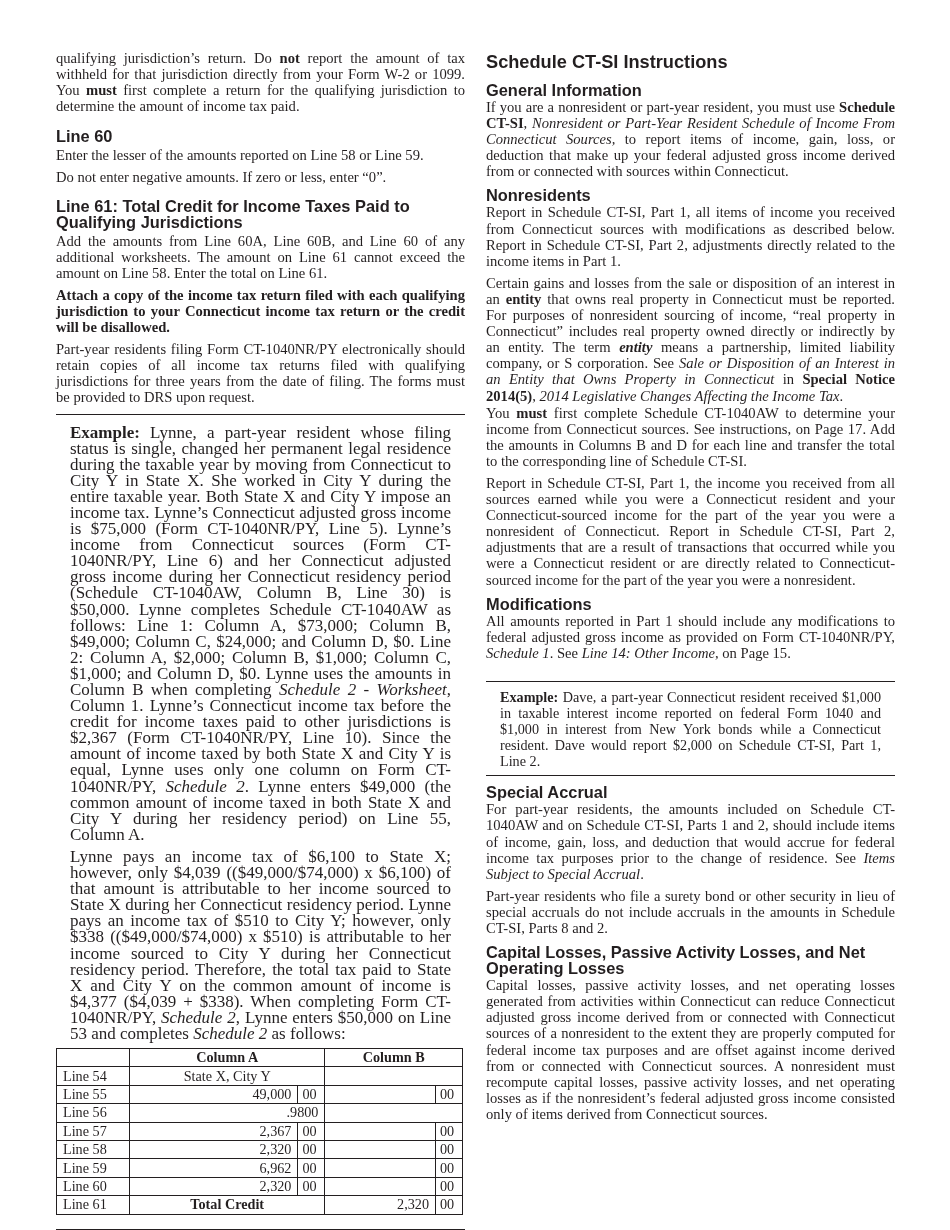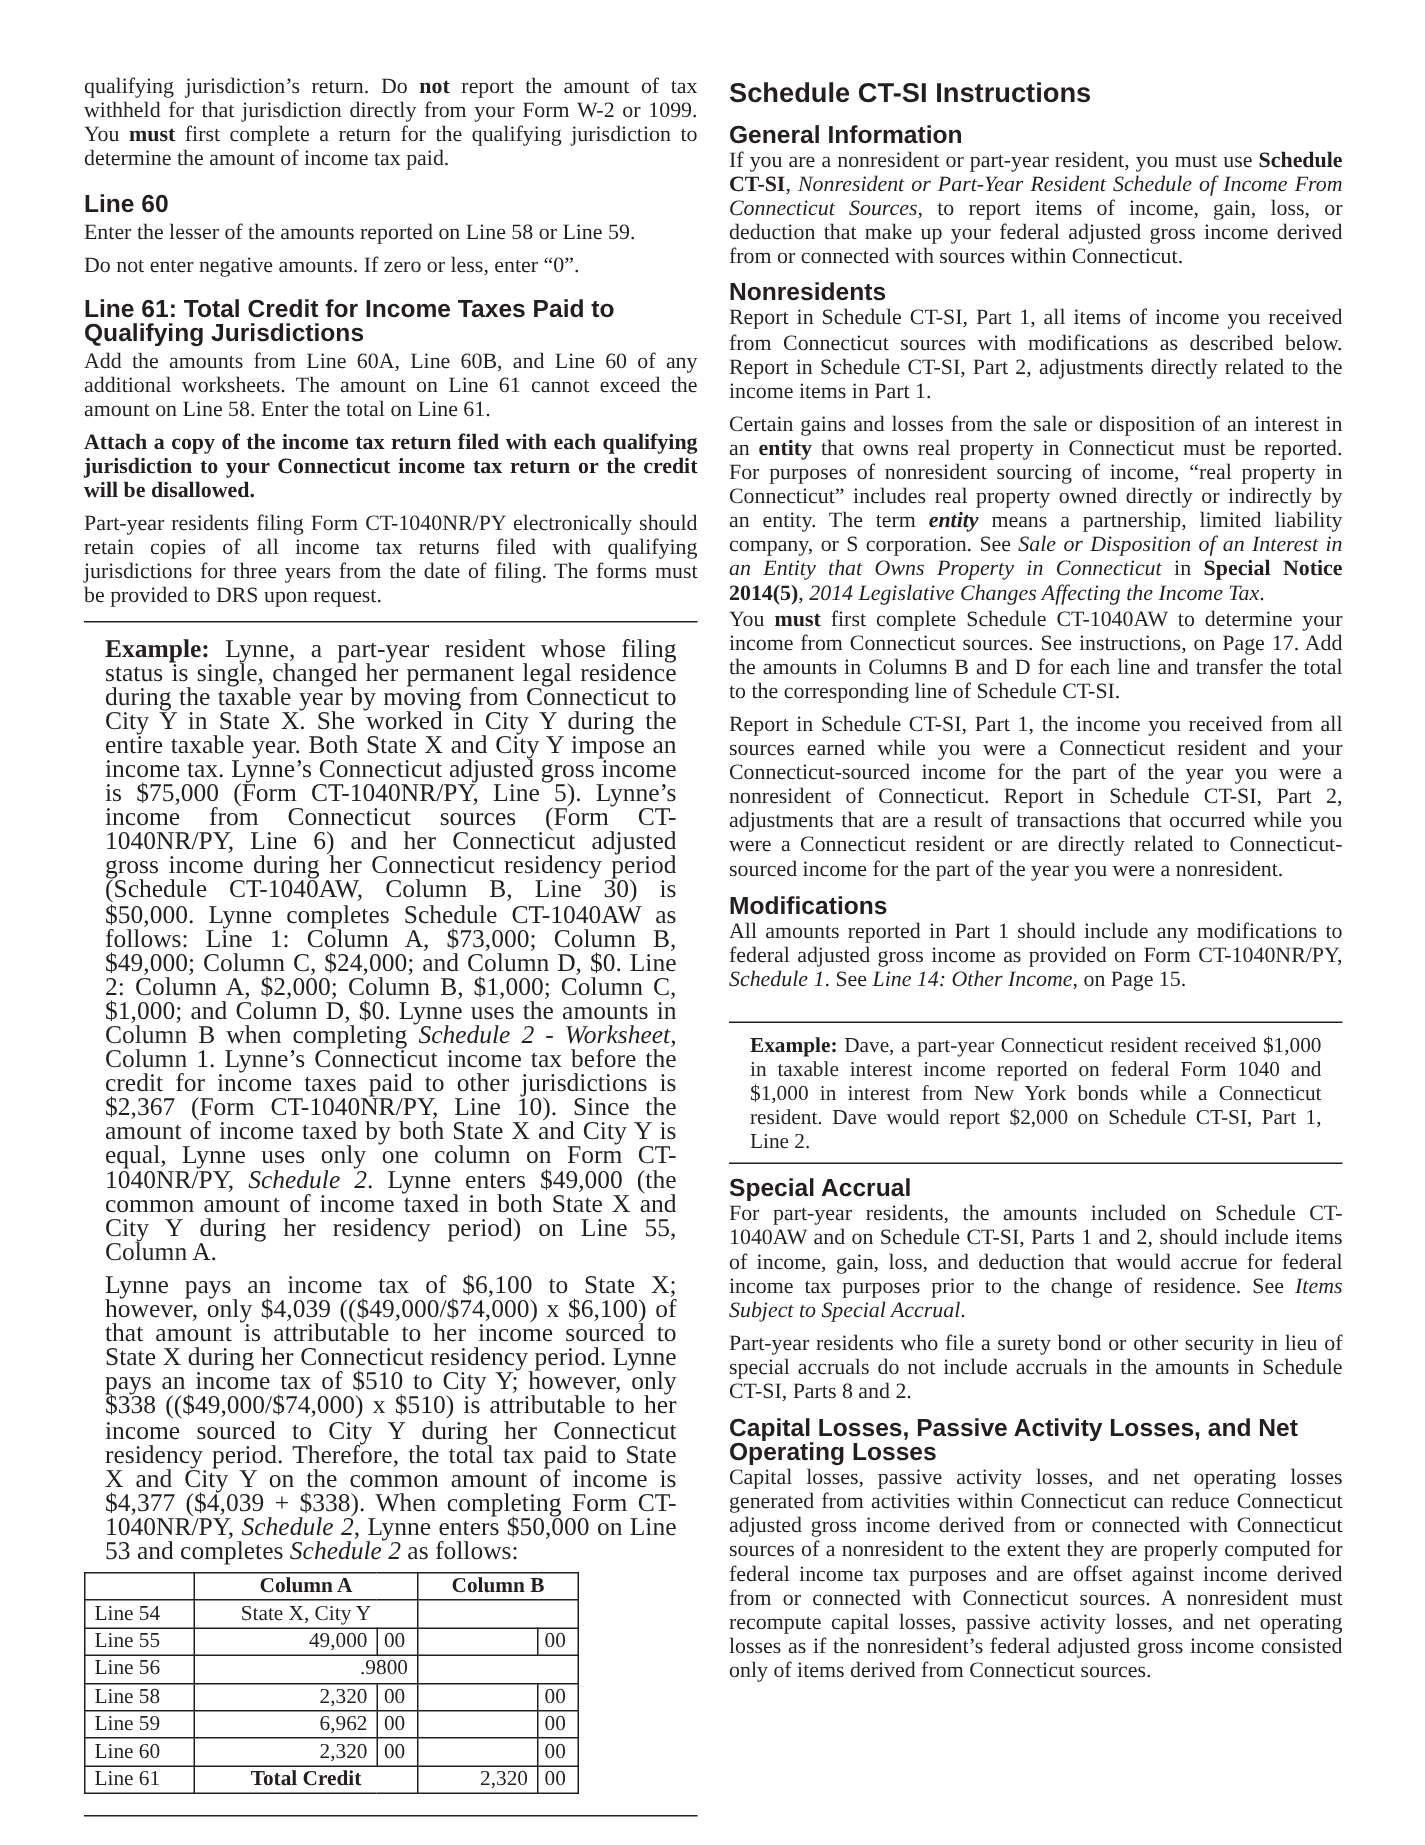--- a/index.html
+++ b/index.html
@@ -9,21 +9,21 @@
   .col-right { left: 486px; width: 409px; }
   p { margin: 0; font-family: "Liberation Serif", serif; font-size: 14.6px; line-height: 16.1px; text-align: justify; }
   p + p { margin-top: 6px; }
   h2 { margin: 0; font-family: "Liberation Sans", sans-serif; font-weight: bold; font-size: 16.4px; line-height: 16px; }
   h1 { margin: 0; font-family: "Liberation Sans", sans-serif; font-weight: bold; font-size: 18.2px; line-height: 20px; }
   .b { font-weight: bold; }
   .i { font-style: italic; }
   .example-box { border-top: 1.2px solid #231f20; border-bottom: 1.2px solid #231f20; }
   .example-inner { padding: 10px 14px 0 14px; }
   .example-inner p { font-size: 17px; line-height: 16.1px; }
-  table.sched { border-collapse: collapse; width: 330px; font-family: "Liberation Serif", serif; font-size: 14.2px; }
+  table.sched { border-collapse: collapse; width: 407px; font-family: "Liberation Serif", serif; font-size: 14.2px; }
   table.sched td, table.sched th { border: 1px solid #231f20; padding: 0 6px; height: 17.4px; line-height: 17px; }
   table.sched th { font-weight: bold; text-align: center; }
   .num { text-align: right; }
   .cents { width: 18px; padding: 0 4px !important; margin-left: 16px; }
   .center { text-align: center; }
   .footer { position: absolute; top: 1236px; font-family: "Liberation Sans", sans-serif; font-size: 17px; }
 </style>
 </head>
 <body>
 
@@ -60,20 +60,27 @@
         <td>Line 55</td>
         <td class="num">49,000</td>
         <td class="cents">00</td>
         <td class="num"></td>
         <td class="cents">00</td>
       </tr>
       <tr>
         <td>Line 56</td>
         <td colspan="2" class="num">.9800</td>
         <td colspan="2"></td>
+      </tr>
+      <tr>
+        <td>Line 57</td>
+        <td class="num">2,367</td>
+        <td class="cents">00</td>
+        <td class="num"></td>
+        <td class="cents">00</td>
       </tr>
       <tr>
         <td>Line 58</td>
         <td class="num">2,320</td>
         <td class="cents">00</td>
         <td class="num"></td>
         <td class="cents">00</td>
       </tr>
       <tr>
         <td>Line 59</td>

